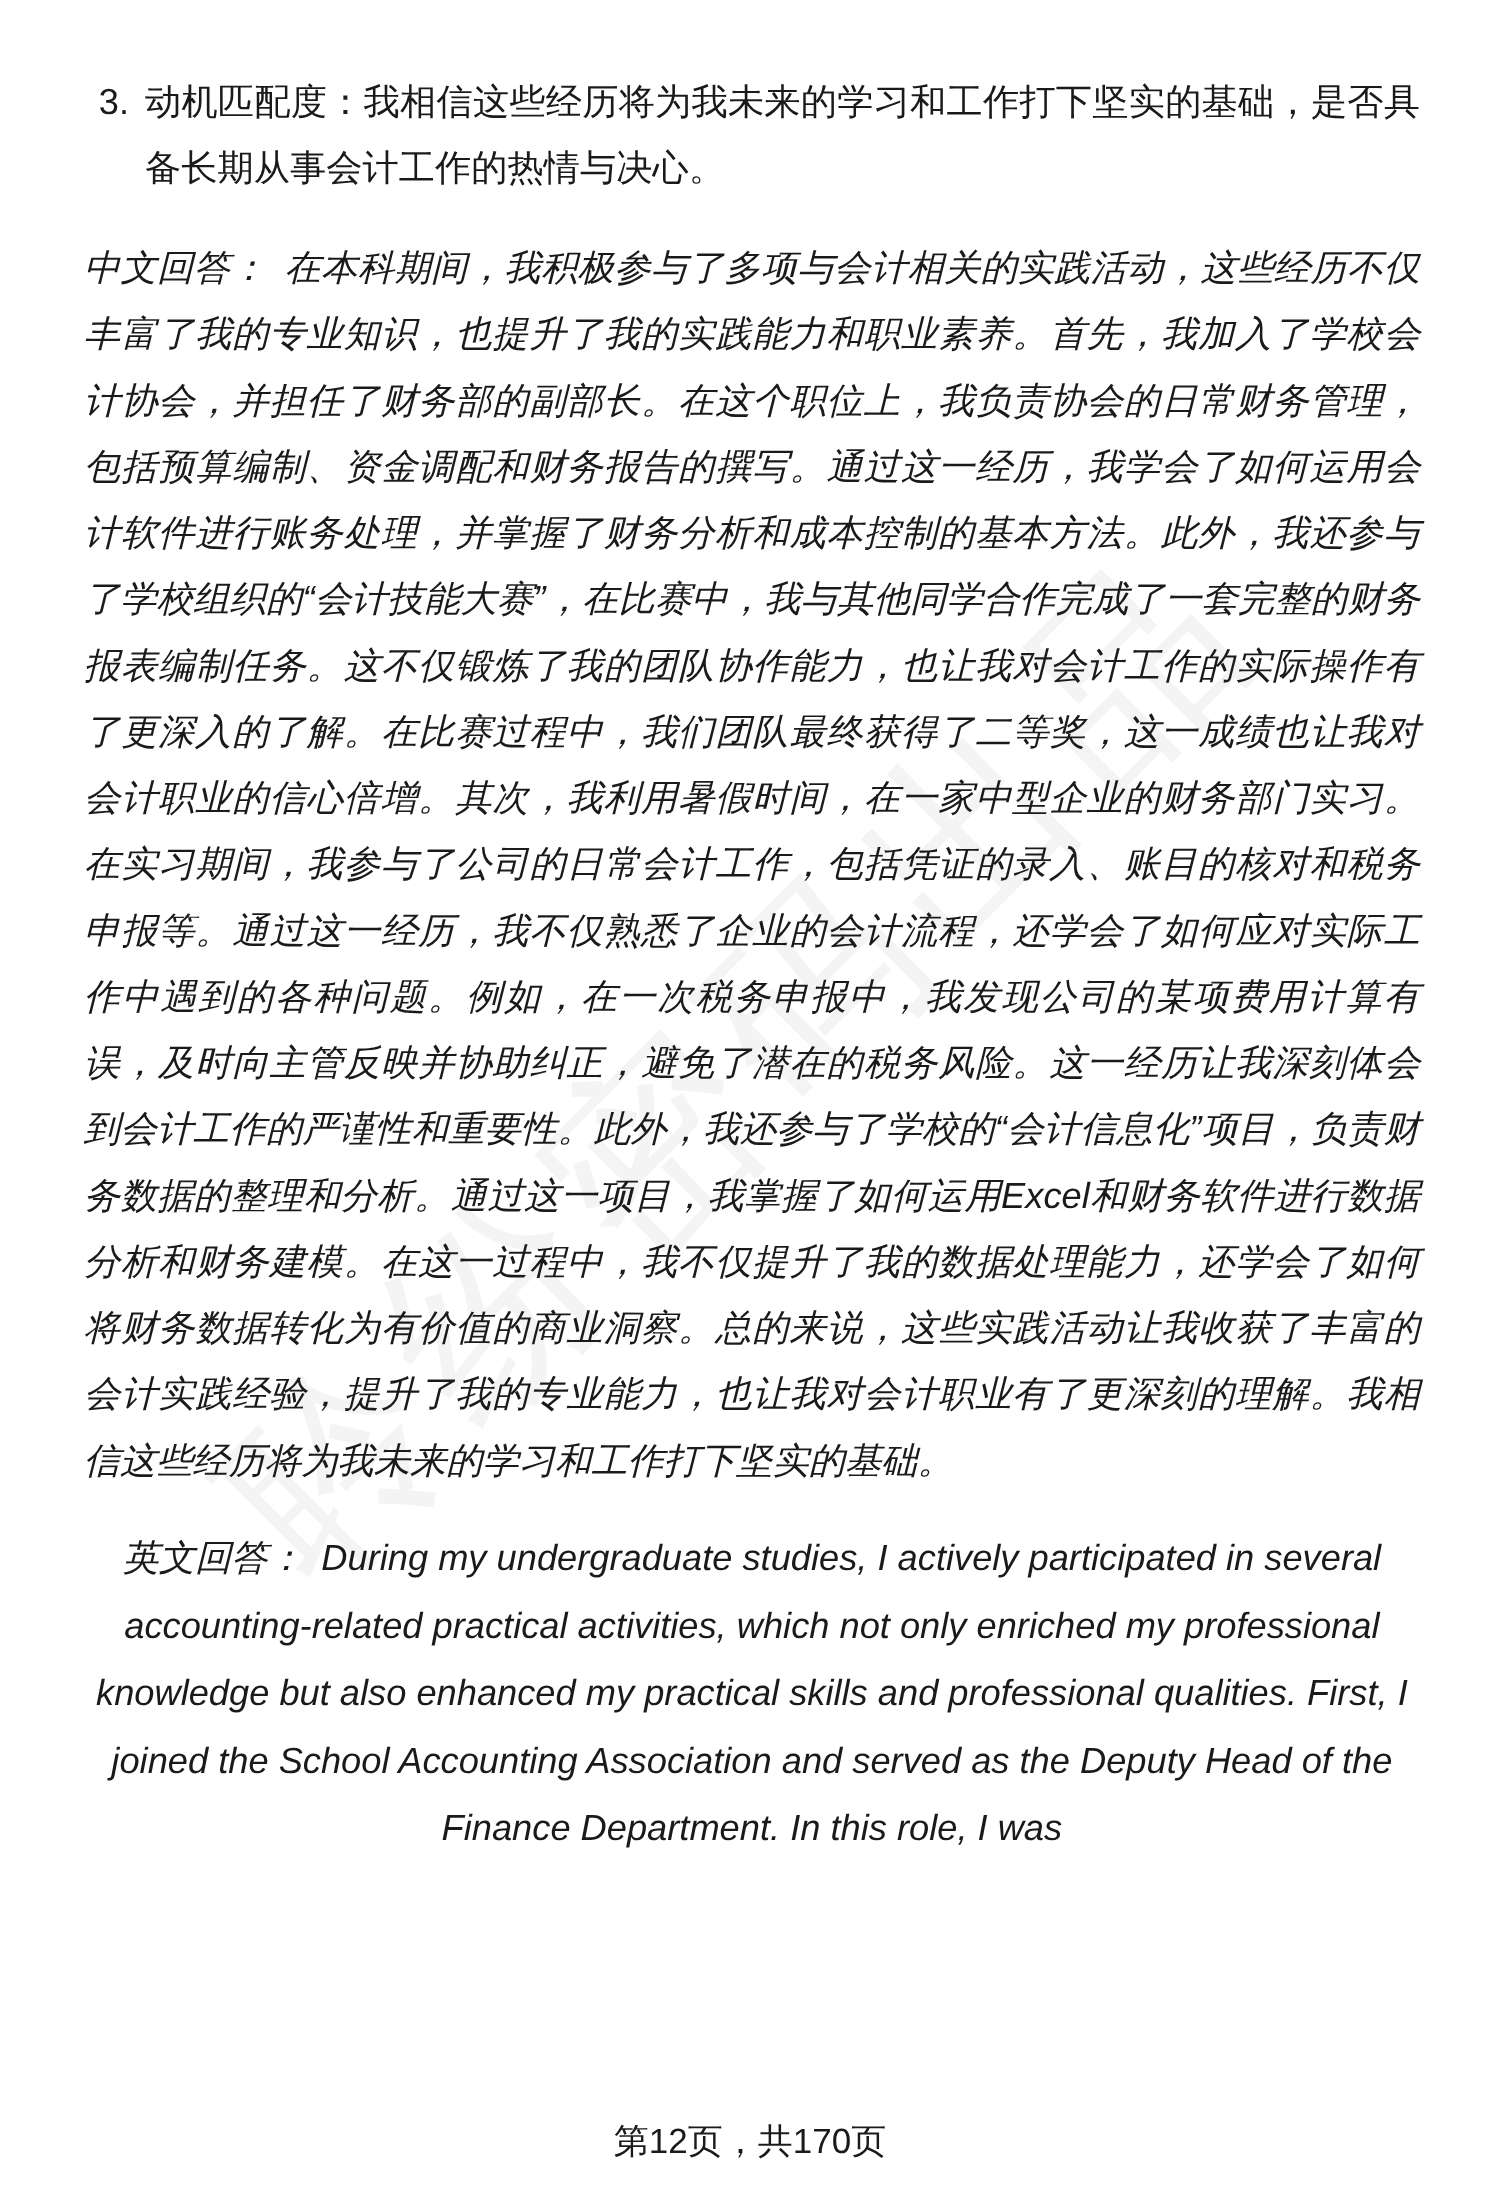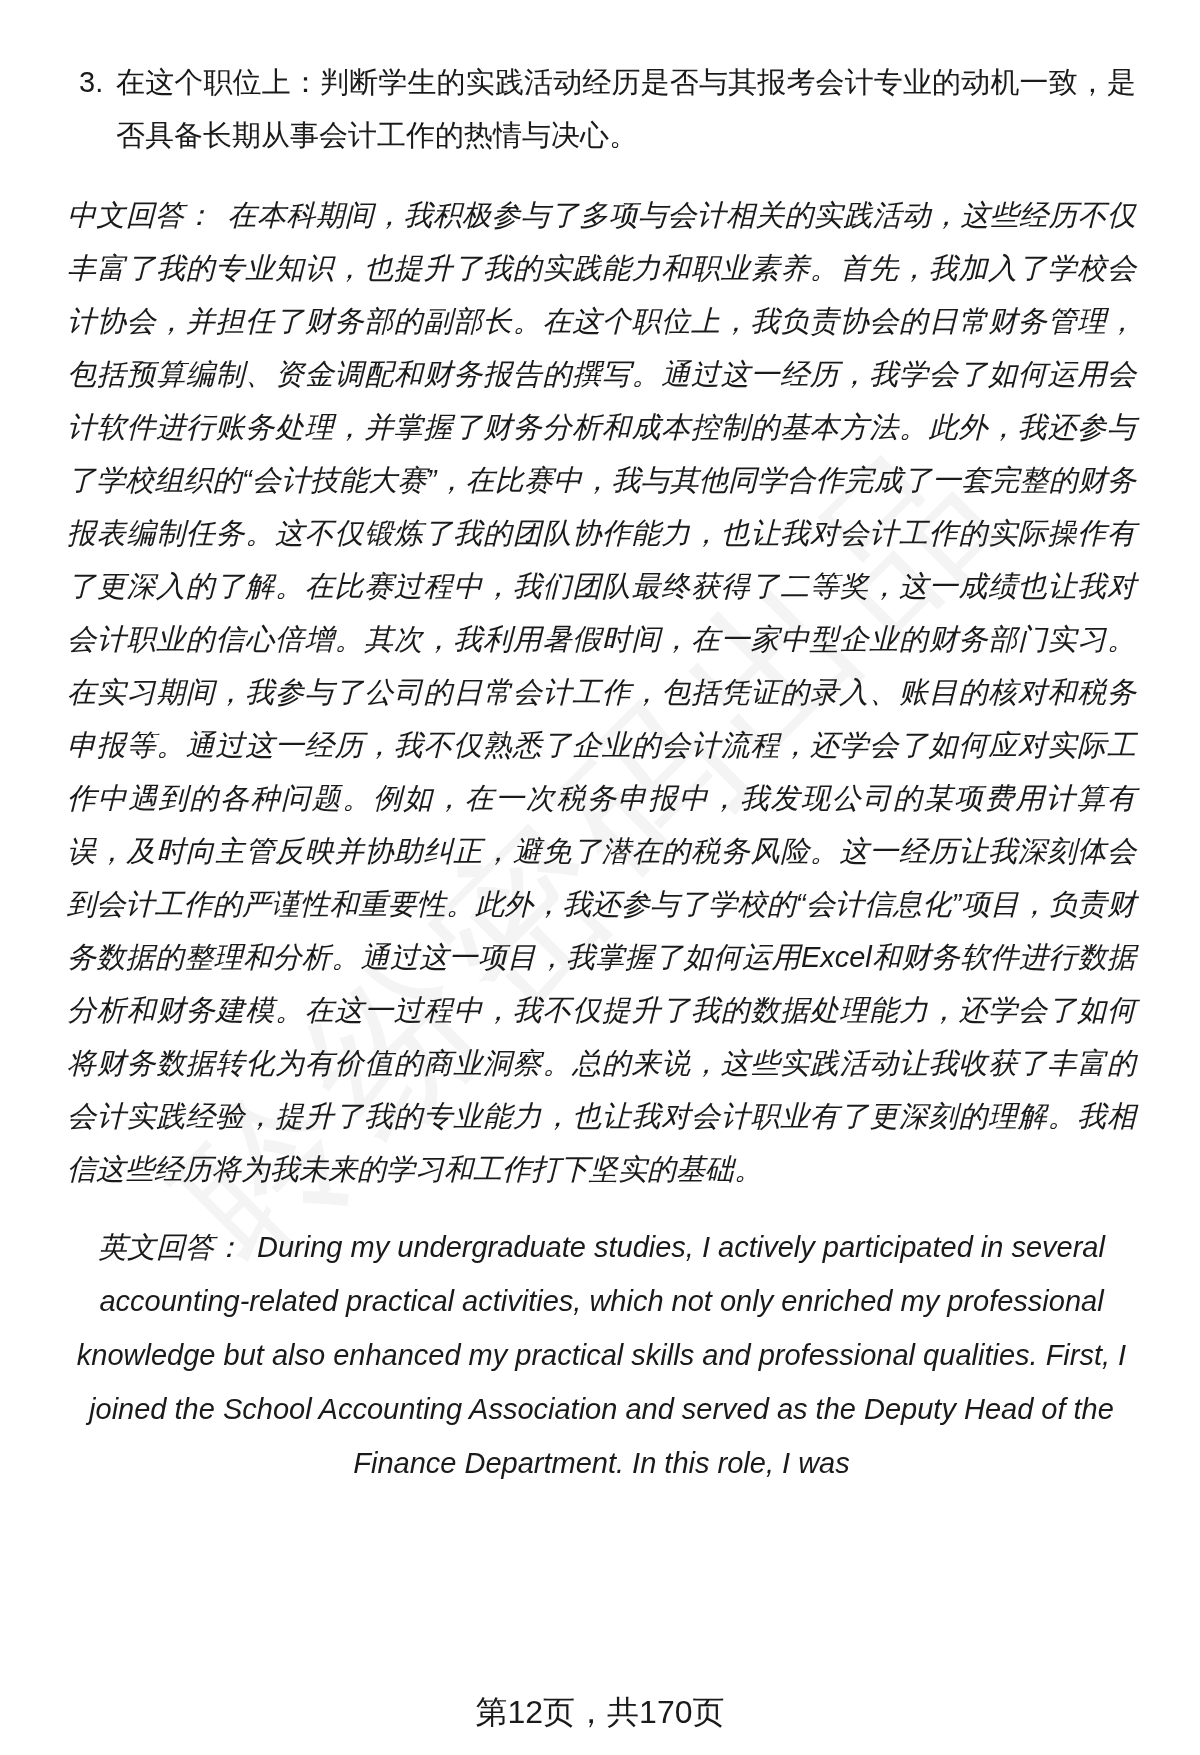--- a/index.html
+++ b/index.html
@@ -48,21 +48,21 @@
   .answer-label {
     padding-right: 14px;
   }
   .footer {
     position: absolute;
     z-index: 2;
     bottom: 16px;
     left: 0;
     width: 100%;
     text-align: center;
-    font-size: 32px;
+    font-size: 28px;
     color: #1a1a1a;
   }
   .watermark-box {
     position: absolute;
     z-index: 1;
     top: 380px;
     left: 40px;
     width: 1100px;
     height: 940px;
     display: flex;
@@ -85,21 +85,21 @@
 <div class="page">
 
   <div class="watermark-box">
     <div class="watermark">聆纷密码出品</div>
   </div>
 
   <div class="content">
 
     <div class="list-item">
       <span class="list-num">3.</span>
-      <span class="list-text">在这个职位上：判断学生的实践活动经历是否与其报考会计专业的动机一致，是否具备长期从事会计工作的热情与决心。</span>
+      <span class="list-text">动机匹配度：我相信这些经历将为我未来的学习和工作打下坚实的基础，是否具备长期从事会计工作的热情与决心。</span>
     </div>
 
     <p class="para cn"><span class="answer-label">中文回答：</span><span>在本科期间，我积极参与了多项与会计相关的实践活动，这些经历不仅丰富了我的专业知识，也提升了我的实践能力和职业素养。首先，我加入了学校会计协会，并担任了财务部的副部长。在这个职位上，我负责协会的日常财务管理，包括预算编制、资金调配和财务报告的撰写。通过这一经历，我学会了如何运用会计软件进行账务处理，并掌握了财务分析和成本控制的基本方法。此外，我还参与了学校组织的“会计技能大赛”，在比赛中，我与其他同学合作完成了一套完整的财务报表编制任务。这不仅锻炼了我的团队协作能力，也让我对会计工作的实际操作有了更深入的了解。在比赛过程中，我们团队最终获得了二等奖，这一成绩也让我对会计职业的信心倍增。其次，我利用暑假时间，在一家中型企业的财务部门实习。在实习期间，我参与了公司的日常会计工作，包括凭证的录入、账目的核对和税务申报等。通过这一经历，我不仅熟悉了企业的会计流程，还学会了如何应对实际工作中遇到的各种问题。例如，在一次税务申报中，我发现公司的某项费用计算有误，及时向主管反映并协助纠正，避免了潜在的税务风险。这一经历让我深刻体会到会计工作的严谨性和重要性。此外，我还参与了学校的“会计信息化”项目，负责财务数据的整理和分析。通过这一项目，我掌握了如何运用Excel和财务软件进行数据分析和财务建模。在这一过程中，我不仅提升了我的数据处理能力，还学会了如何将财务数据转化为有价值的商业洞察。总的来说，这些实践活动让我收获了丰富的会计实践经验，提升了我的专业能力，也让我对会计职业有了更深刻的理解。我相信这些经历将为我未来的学习和工作打下坚实的基础。</span></p>
 
     <p class="para en"><span class="answer-label">英文回答：</span><span>During my undergraduate studies, I actively participated in several accounting-related practical activities, which not only enriched my professional knowledge but also enhanced my practical skills and professional qualities. First, I joined the School Accounting Association and served as the Deputy Head of the Finance Department. In this role, I was</span></p>
 
   </div>
 
   <div class="footer">第12页，共170页</div>
 

